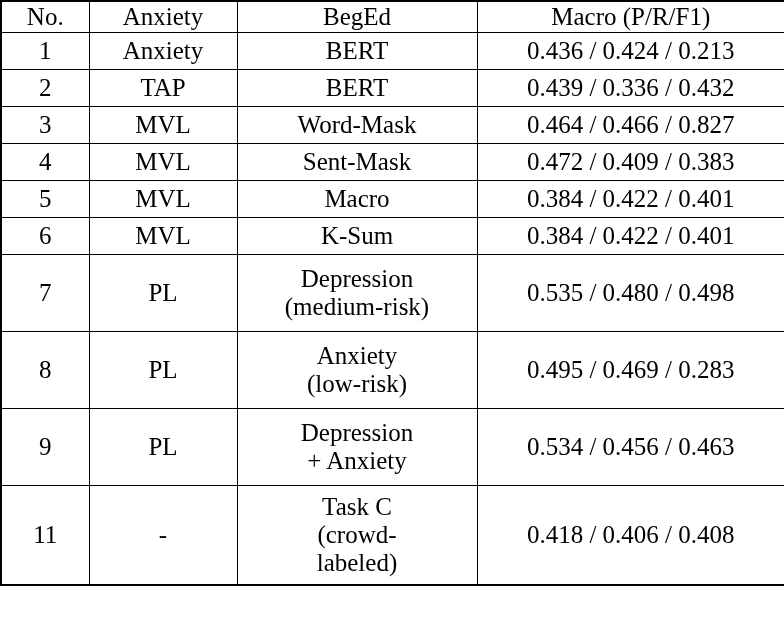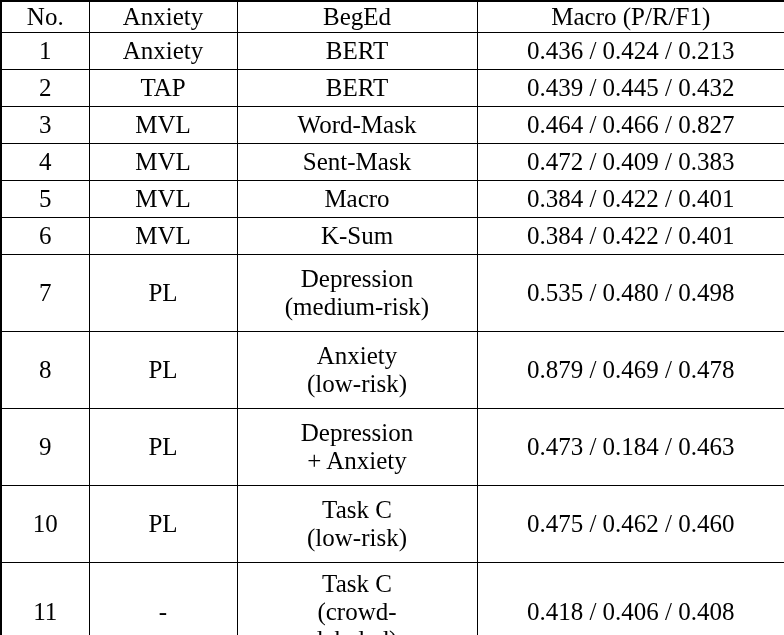--- a/index.html
+++ b/index.html
@@ -68,21 +68,21 @@
       <td>1</td>
       <td>Anxiety</td>
       <td>BERT</td>
       <td>0.436 / 0.424 / 0.213</td>
     </tr>
 
     <tr class="row-h thick-bottom">
       <td>2</td>
       <td>TAP</td>
       <td>BERT</td>
-      <td>0.439 / 0.445 / 0.432</td>
+      <td>0.439 / 0.336 / 0.432</td>
     </tr>
 
     <tr class="row-h thick-top">
       <td>3</td>
       <td>MVL</td>
       <td>Word-Mask</td>
       <td>0.464 / 0.466 / 0.827</td>
     </tr>
 
     <tr class="row-h">
@@ -110,36 +110,30 @@
       <td>7</td>
       <td>PL</td>
       <td class="multi">Depression<br>(medium-risk)</td>
       <td class="bold-cell">0.535 / 0.480 / 0.498</td>
     </tr>
 
     <tr class="tall">
       <td>8</td>
       <td>PL</td>
       <td class="multi">Anxiety<br>(low-risk)</td>
-      <td>0.879 / 0.469 / 0.478</td>
+      <td>0.495 / 0.469 / 0.283</td>
     </tr>
 
     <tr class="tall thick-bottom">
       <td>9</td>
       <td>PL</td>
       <td class="multi">Depression<br>+ Anxiety</td>
-      <td>0.473 / 0.184 / 0.463</td>
+      <td>0.534 / 0.456 / 0.463</td>
     </tr>
 
-    <tr class="tall thick-top">
-      <td>10</td>
-      <td>PL</td>
-      <td class="multi">Task C<br>(low-risk)</td>
-      <td>0.475 / 0.462 / 0.460</td>
-    </tr>
 
     <tr class="taller">
       <td>11</td>
       <td>-</td>
       <td class="multi">Task C<br>(crowd-<br>labeled)</td>
       <td>0.418 / 0.406 / 0.408</td>
     </tr>
 
   </tbody>
 </table>

